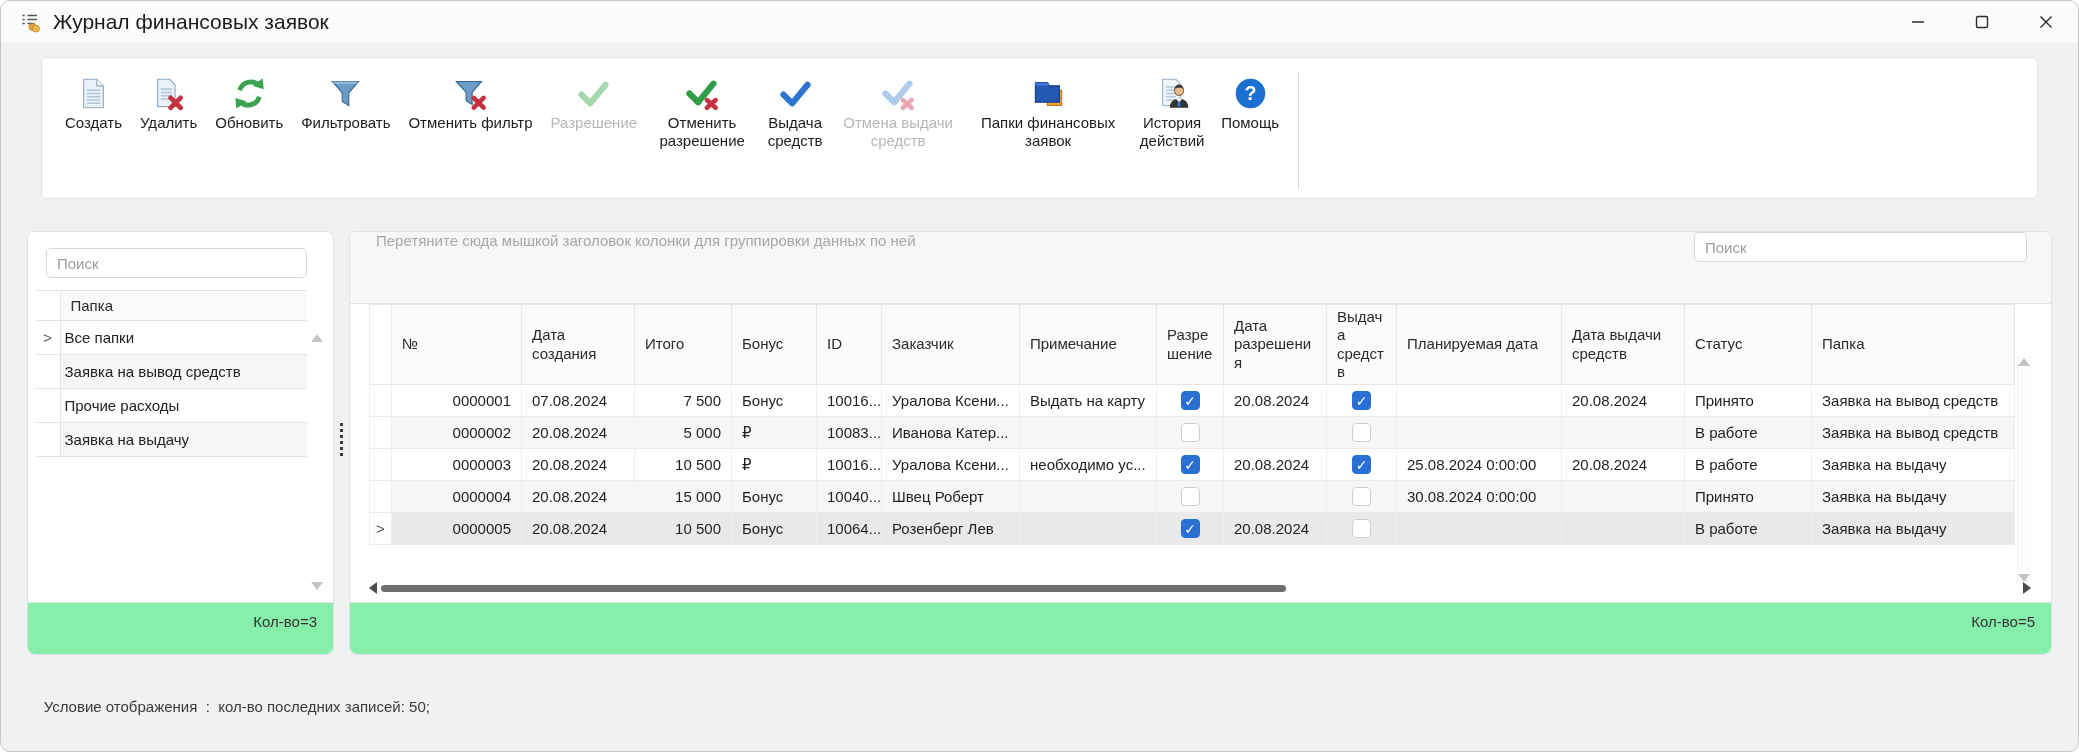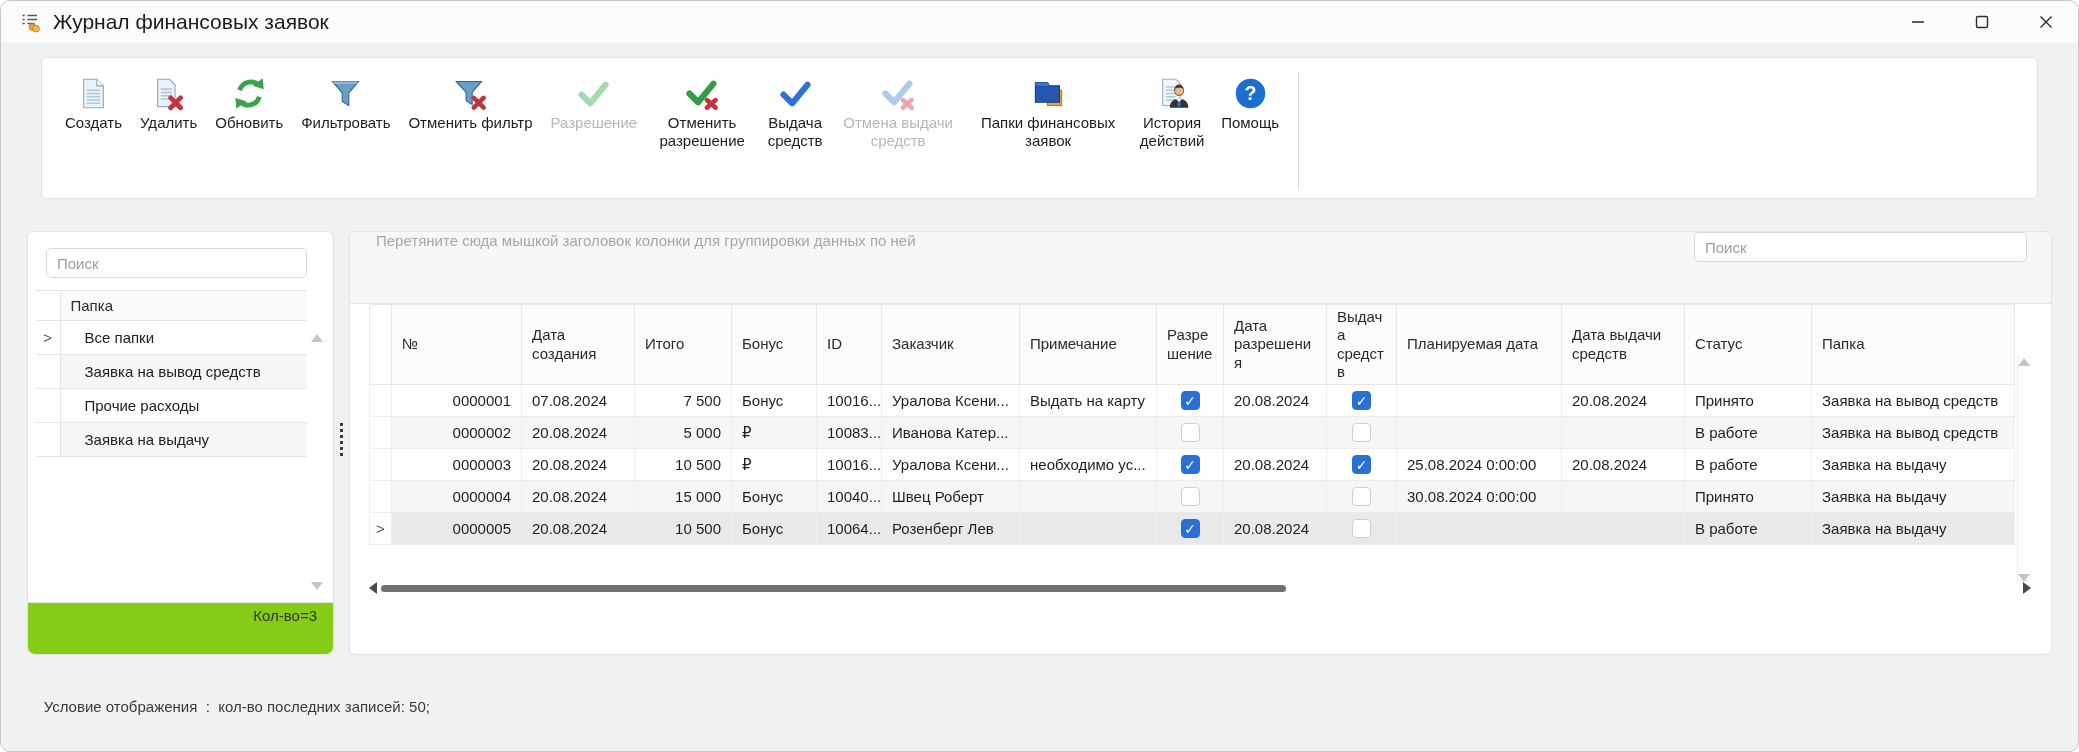--- a/index.html
+++ b/index.html
@@ -42,32 +42,32 @@
                   padding:0 10px; font-size:15px; color:#333; background:#fff; outline:none;
                   font-family:inherit; }
   .search-input::placeholder { color:#9d9d9d; }
   .left-search-row { padding:16px 26px 0 18px; }
   .left-search-row .search-input { width:100%; }
   .folders-table { margin:12px 26px 0 8px; border-collapse:collapse; width:calc(100% - 34px);
                    font-size:15px; color:#222; table-layout:fixed; }
   .folders-table th { height:30px; background:#fafafa; font-weight:normal; text-align:left;
                       padding:0 10px; border-top:1px solid #e3e3e3; border-bottom:1px solid #e3e3e3;
                       color:#2c2c2c; }
-  .folders-table td { height:34px; padding:0 24px; border-bottom:1px solid #e4e4e4;
+  .folders-table td { height:34px; padding:0 4px; border-bottom:1px solid #e4e4e4;
                       overflow:hidden; white-space:nowrap; }
   .folders-table .col-ind { width:24px; border-right:1px solid #e4e4e4; background:#fff;
                             text-align:center; color:#555; padding:0; }
   .folders-table tr.alt td.data-cell { background:#f6f6f6; }
   .left-vscroll { position:absolute; right:9px; top:100px; bottom:62px; width:13px; }
   .arr-up, .arr-down { width:0; height:0; border-left:6px solid transparent;
                        border-right:6px solid transparent; position:absolute; left:0; }
   .arr-up   { border-bottom:8px solid #c4c4c8; top:2px; }
   .arr-down { border-top:8px solid #c4c4c8; bottom:2px; }
-  .panel-footer { margin-top:auto; height:52px; background:#84cc16; border-top:1px solid #e2e2e2;
-                  display:flex; justify-content:flex-end; padding:4px 16px 0 0;
+  .panel-footer { margin-top:auto; height:52px; background:#86efac; border-top:1px solid #e2e2e2;
+                  display:flex; justify-content:flex-end; padding:10px 16px 0 0;
                   font-size:15px; color:#333; border-radius:0 0 7px 7px; }
 
   
   .splitter { width:15px; position:relative; }
   .splitter-dots { position:absolute; left:6px; top:192px; display:flex; flex-direction:column; gap:3px; }
   .splitter-dots i { width:3px; height:3px; background:#3c3c3c; display:block; }
 
   
   .right-card { flex:1; display:flex; flex-direction:column; position:relative; overflow:hidden; }
   .group-bar { height:72px; background:#f7f7f8; border-bottom:1px solid #e3e3e3;
@@ -452,19 +452,22 @@
       </div>
 
       <div class="hscroll">
         <span class="h-arr left"></span>
         <div class="h-track">
           <div class="h-thumb"></div>
         </div>
         <span class="h-arr right"></span>
       </div>
 
+      <div class="panel-footer">
+        <span>Кол-во=5</span>
+      </div>
     </div>
   </div>
 
   <div class="statusbar">
     <span>Условие отображения  :  кол-во последних записей: 50;</span>
   </div>
 </div>
 
 </body></html>

